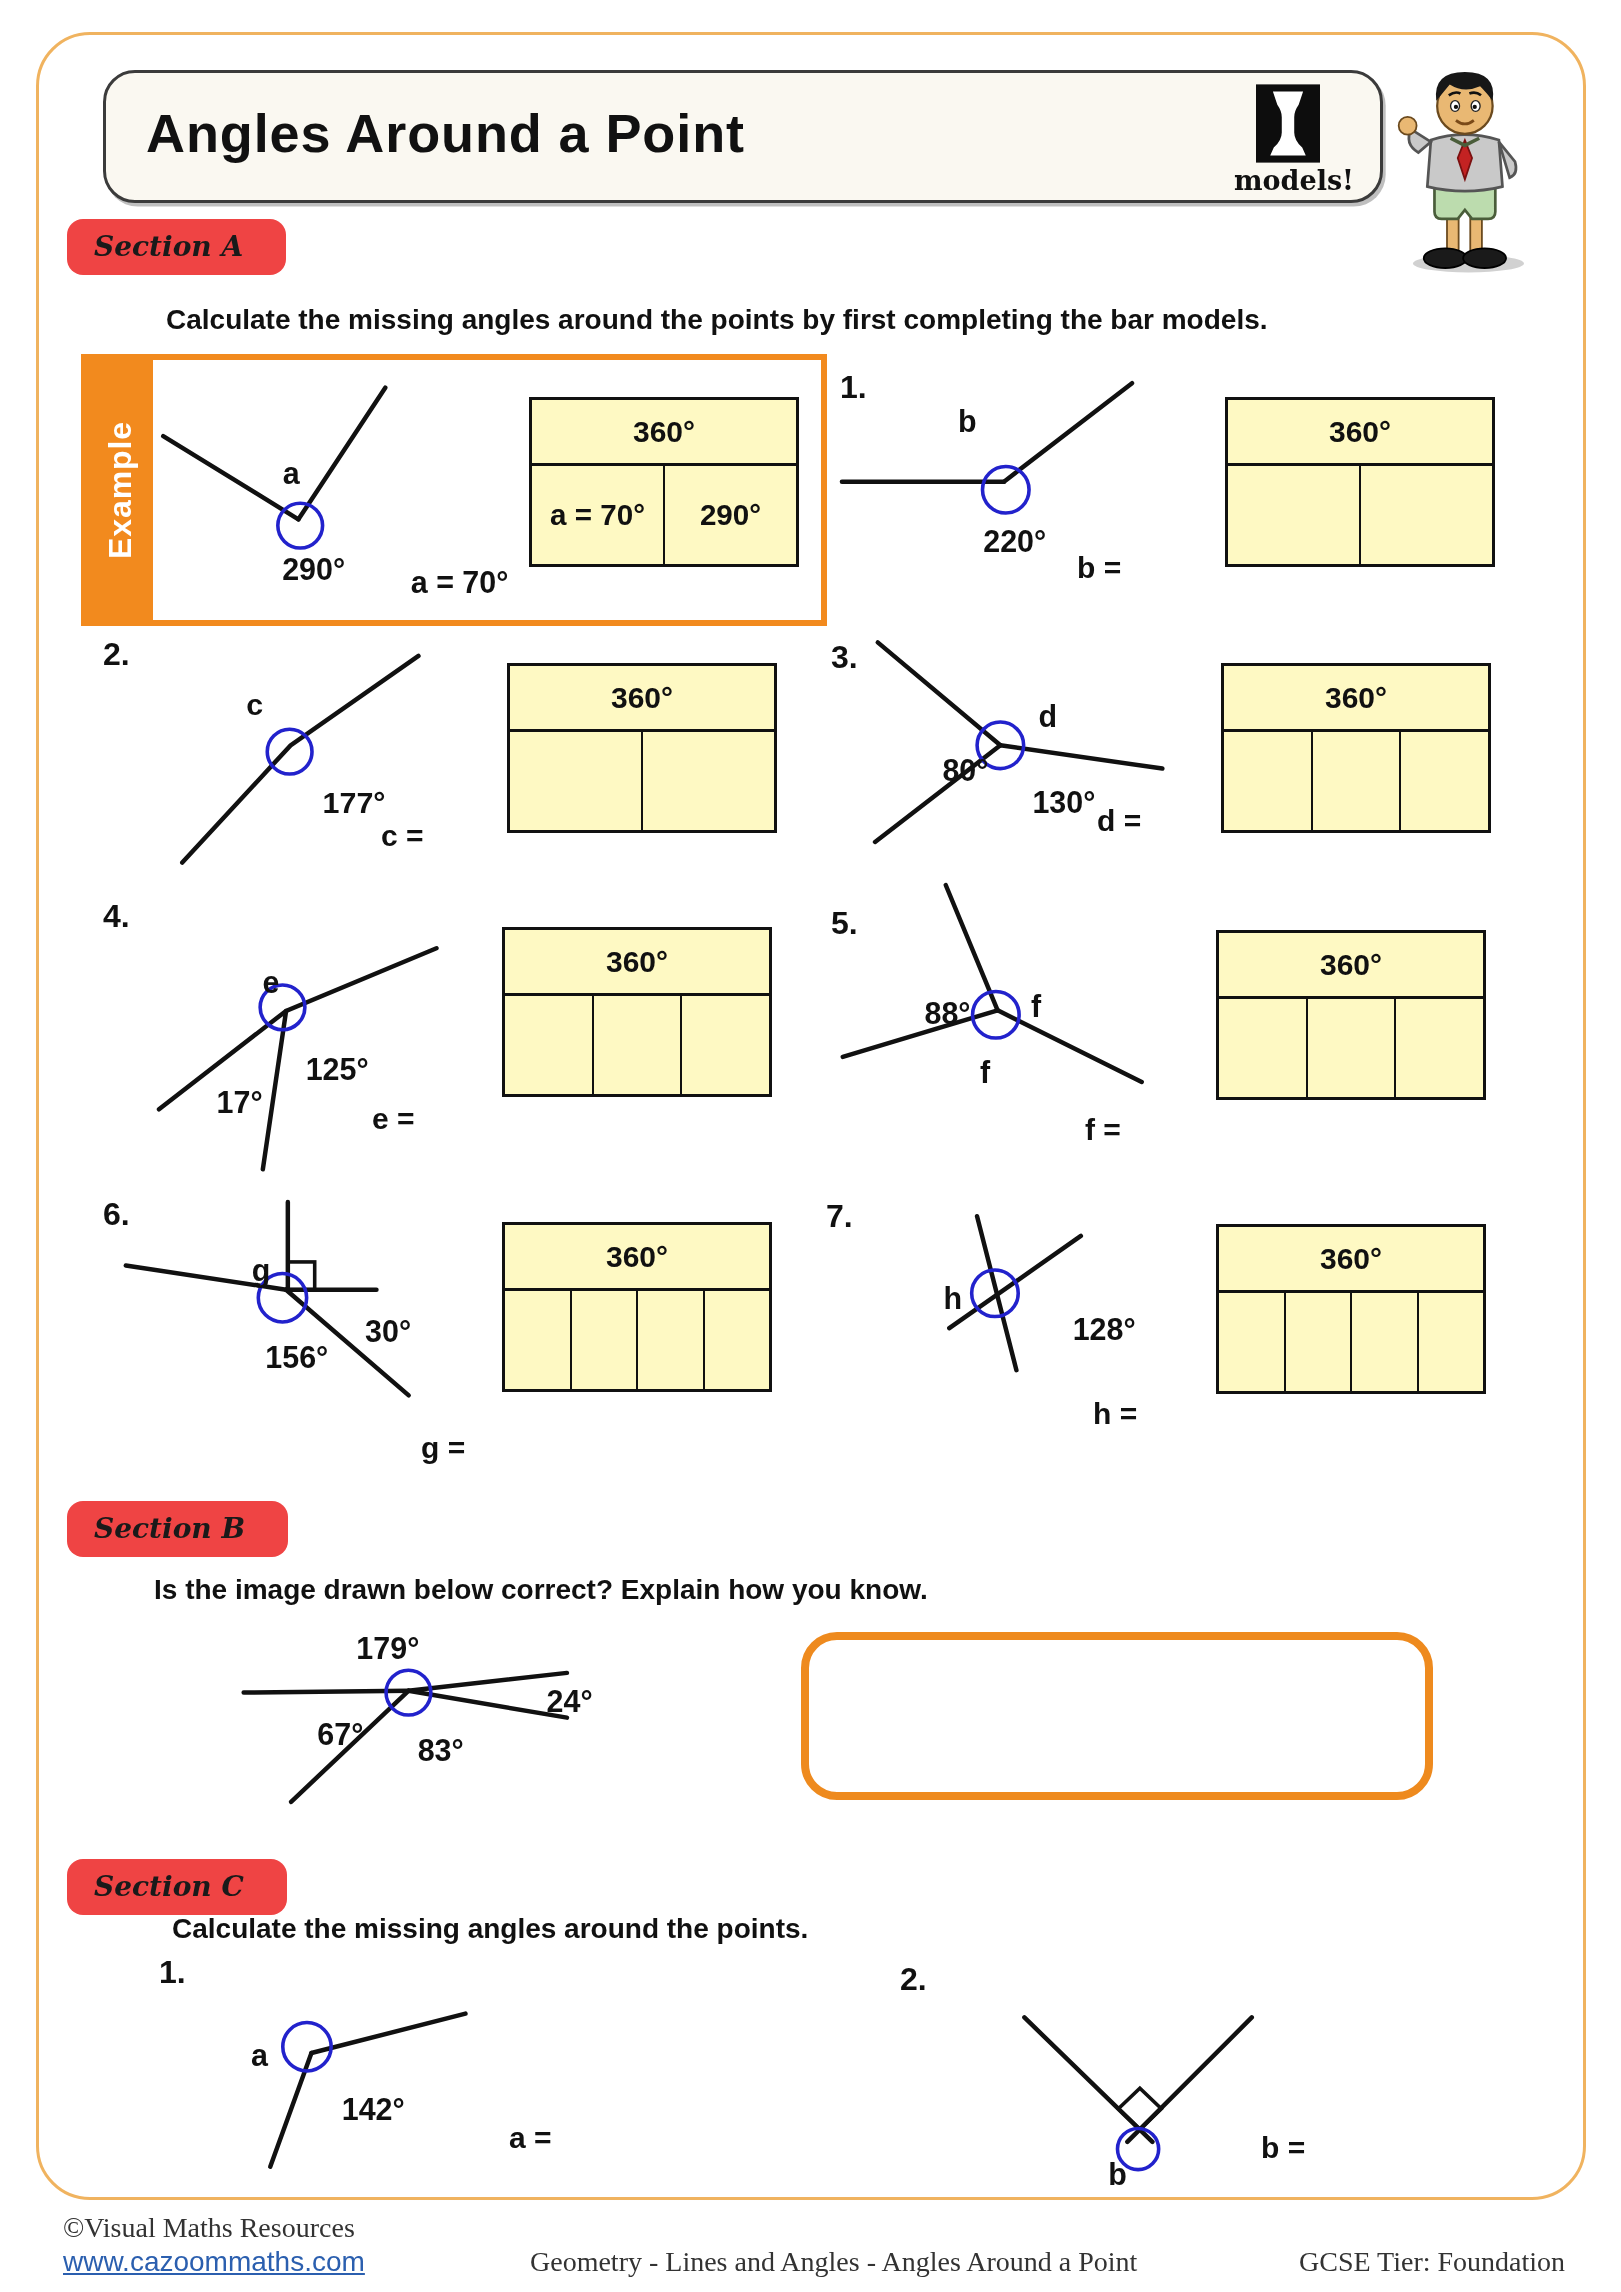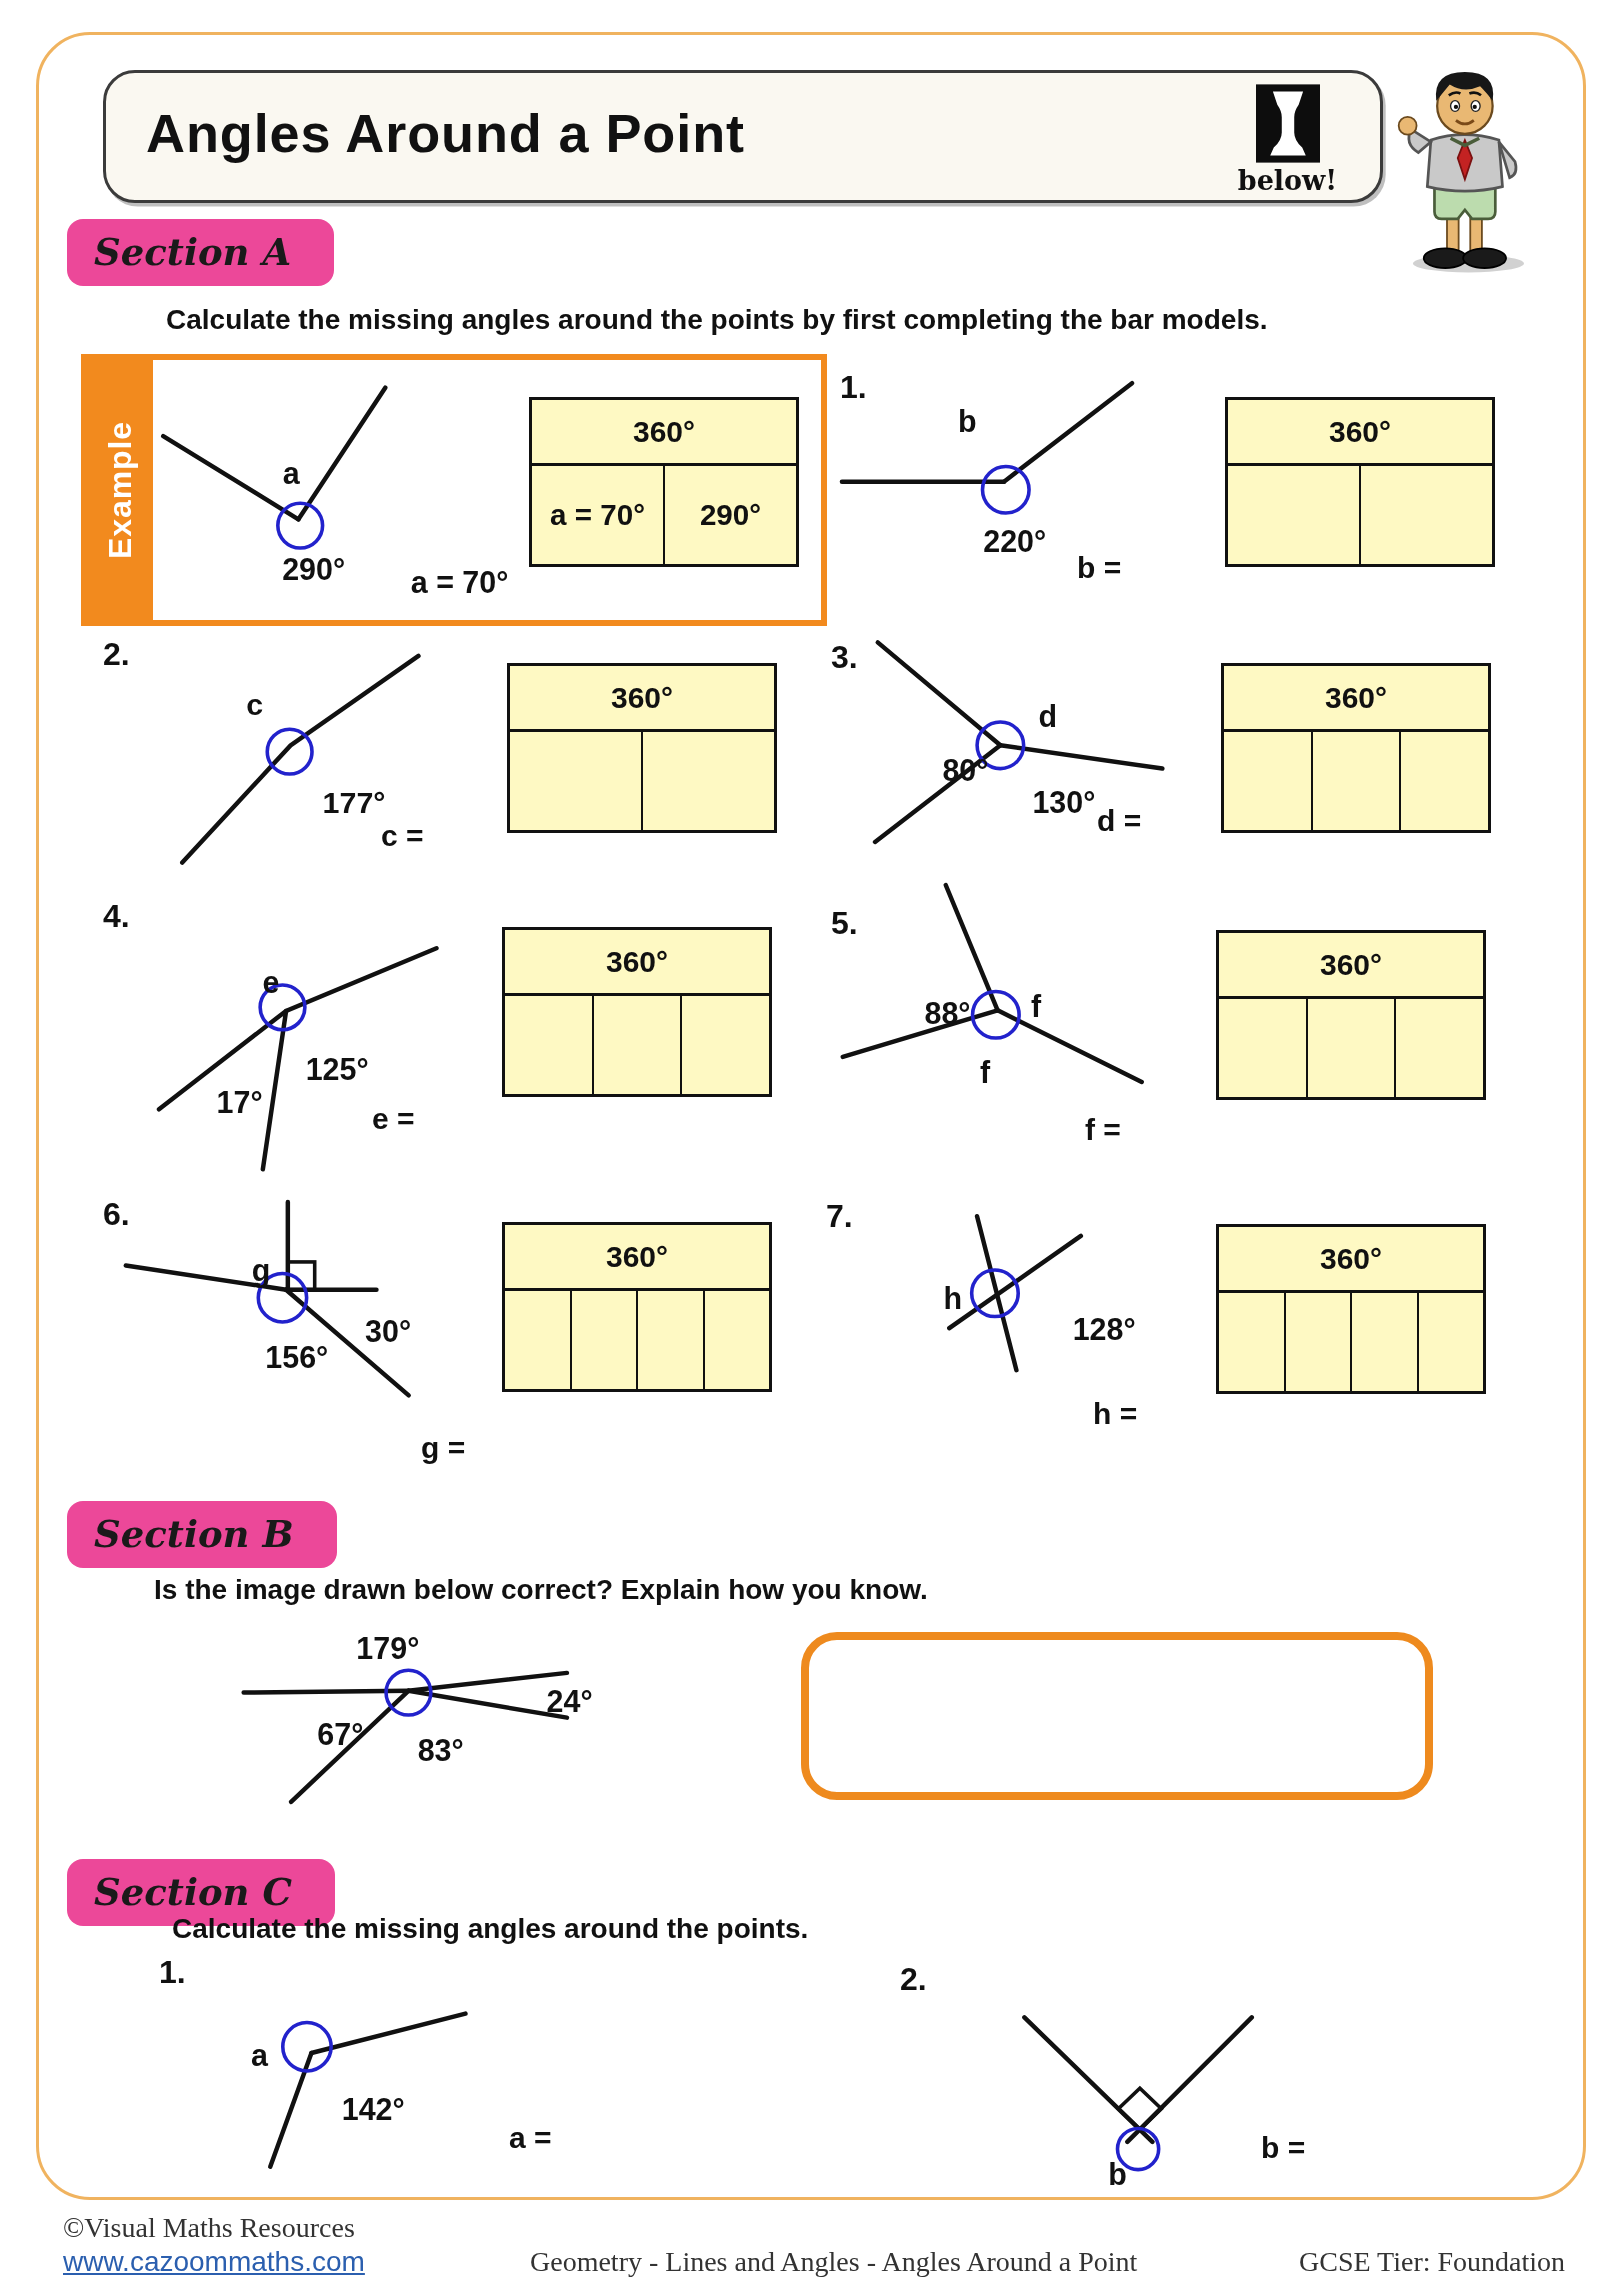--- a/index.html
+++ b/index.html
@@ -10,22 +10,22 @@
   .page-border{left:36px;top:32px;width:1544px;height:2162px;border:3.6px solid #F0B35F;border-radius:54px;}
   
   .title-box{left:103px;top:70px;width:1274px;height:127px;background:#FAF8F1;border:3.6px solid #3b3b3b;border-radius:32px;box-shadow:2.7px 3.6px 0 rgba(0,0,0,.25);}
   .title-text{left:146px;top:70px;height:127px;line-height:127px;font-size:54px;font-weight:bold;letter-spacing:0.9px;}
   .logo-wrap{left:1234px;top:84px;width:107px;text-align:center;}
   .logo-black{display:block;margin:0 auto;}
   .brand{font-family:"DejaVu Serif",serif;font-weight:bold;font-size:27px;margin-top:1.8px;}
   .scale-box{left:1091px;top:213px;width:294px;height:48px;border:3.6px solid #111;background:#fff;
              text-align:center;line-height:48px;font-size:22.4px;font-weight:bold;}
   
-  .section-label{background:#ec4899;border-radius:16px;padding:10.7px 43px 12.5px 27px;
-                 font-family:"DejaVu Serif",serif;font-style:italic;font-weight:bold;font-size:37px;color:#1a1a1a;}
+  .section-label{background:#ef4444;border-radius:16px;padding:10.7px 43px 12.5px 27px;
+                 font-family:"DejaVu Serif",serif;font-style:italic;font-weight:bold;font-size:28px;color:#1a1a1a;}
   .instruction{font-size:28px;font-weight:bold;}
   
   .example-box{left:81px;top:354px;width:734px;height:260px;border:6.3px solid #F28A1E;background:#fff;}
   .example-tab{position:absolute;left:0;top:0;bottom:0;width:66px;background:#F28A1E;}
   .example-tab span{position:absolute;left:50%;top:50%;transform:translate(-50%,-50%) rotate(-90deg);
                     color:#fff;font-size:32px;font-weight:bold;white-space:nowrap;letter-spacing:0.9px;}
   
   .bar-model{width:270px;height:170px;border:3.6px solid #111;background:#fef9c3;display:flex;flex-direction:column;box-sizing:border-box;}
   .bar-top{height:63px;border-bottom:3.6px solid #111;display:flex;align-items:center;justify-content:center;
            font-size:30px;font-weight:bold;}
@@ -54,21 +54,21 @@
   <div class="abs page-border"></div>
 
   <div class="abs title-box"></div>
   <div class="abs title-text">Angles Around a Point</div>
 
   <div class="abs logo-wrap">
     <svg class="logo-black" width="64" height="79" viewBox="0 0 72 88">
       <rect x="0" y="0" width="72" height="88" fill="#0d0d0d"></rect>
       <path d="M19,8 h34 l-5,15 q-5,7 -5,14 v17 q0,9 9,17 l4,9 h-40 l4,-9 q9,-8 9,-17 v-17 q0,-7 -5,-14 z" fill="#ffffff"></path>
     </svg>
-    <div class="brand">below!</div>
+    <div class="brand">models!</div>
   </div>
 
   <svg class="abs" style="left:1379px;top:54px" width="170" height="224" viewBox="0 0 190 250">
     <ellipse cx="100" cy="234" rx="62" ry="10" fill="rgba(0,0,0,0.18)"></ellipse>
     <rect x="76" y="180" width="13" height="42" fill="#E9B873" stroke="#6b4a1e" stroke-width="2"></rect>
     <rect x="102" y="180" width="13" height="42" fill="#E9B873" stroke="#6b4a1e" stroke-width="2"></rect>
     <ellipse cx="74" cy="228" rx="24" ry="11" fill="#1a1a1a" stroke="#000" stroke-width="2"></ellipse>
     <ellipse cx="118" cy="228" rx="24" ry="11" fill="#1a1a1a" stroke="#000" stroke-width="2"></ellipse>
     <path d="M62,148 h68 v28 q0,8 -8,8 h-18 l-8,-10 -8,10 h-18 q-8,0 -8,-8 z" fill="#BCDCAE" stroke="#4a5d3a" stroke-width="3"></path>
     <path d="M58,96 q37,-12 76,0 l4,52 q-42,10 -84,0 z" fill="#C9C9C9" stroke="#555" stroke-width="3"></path>

